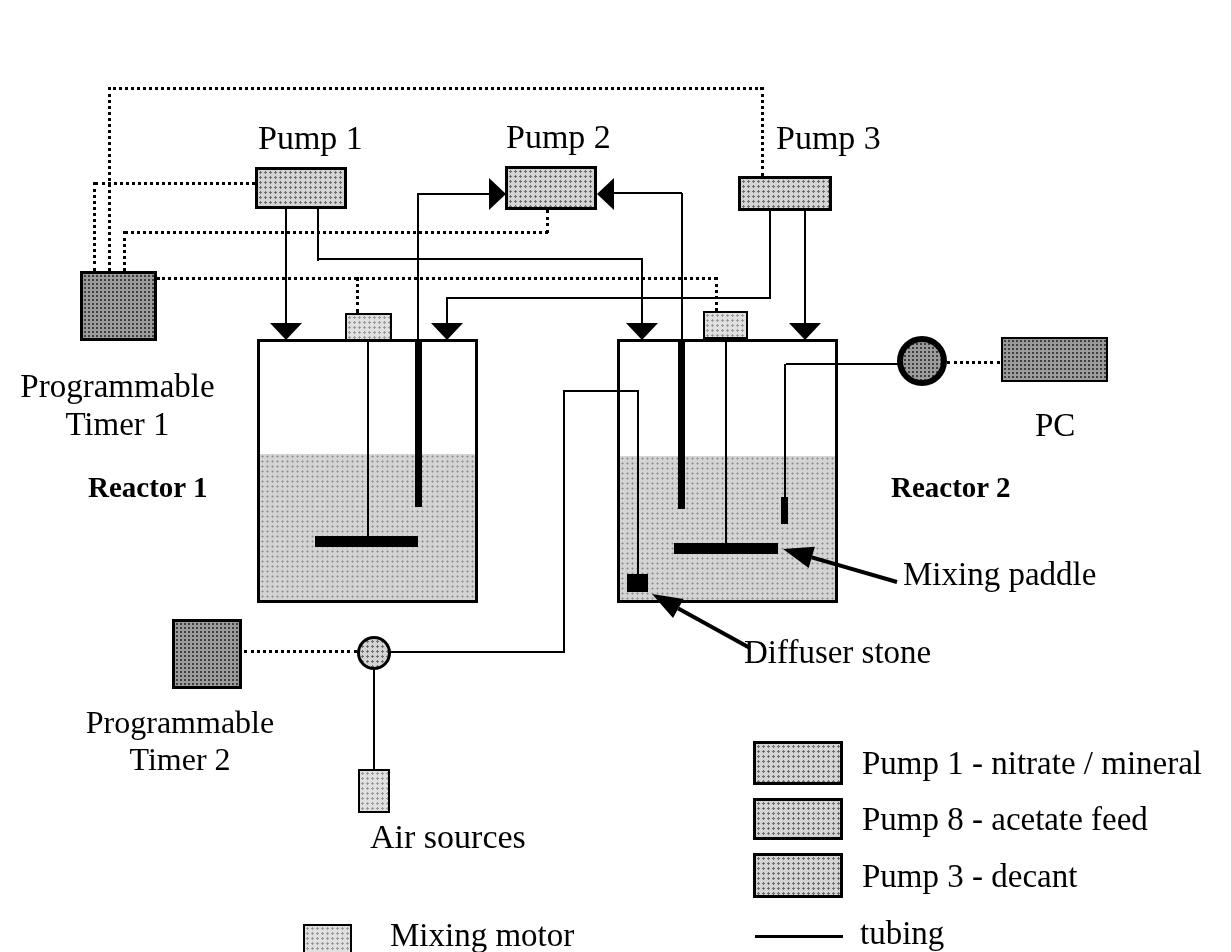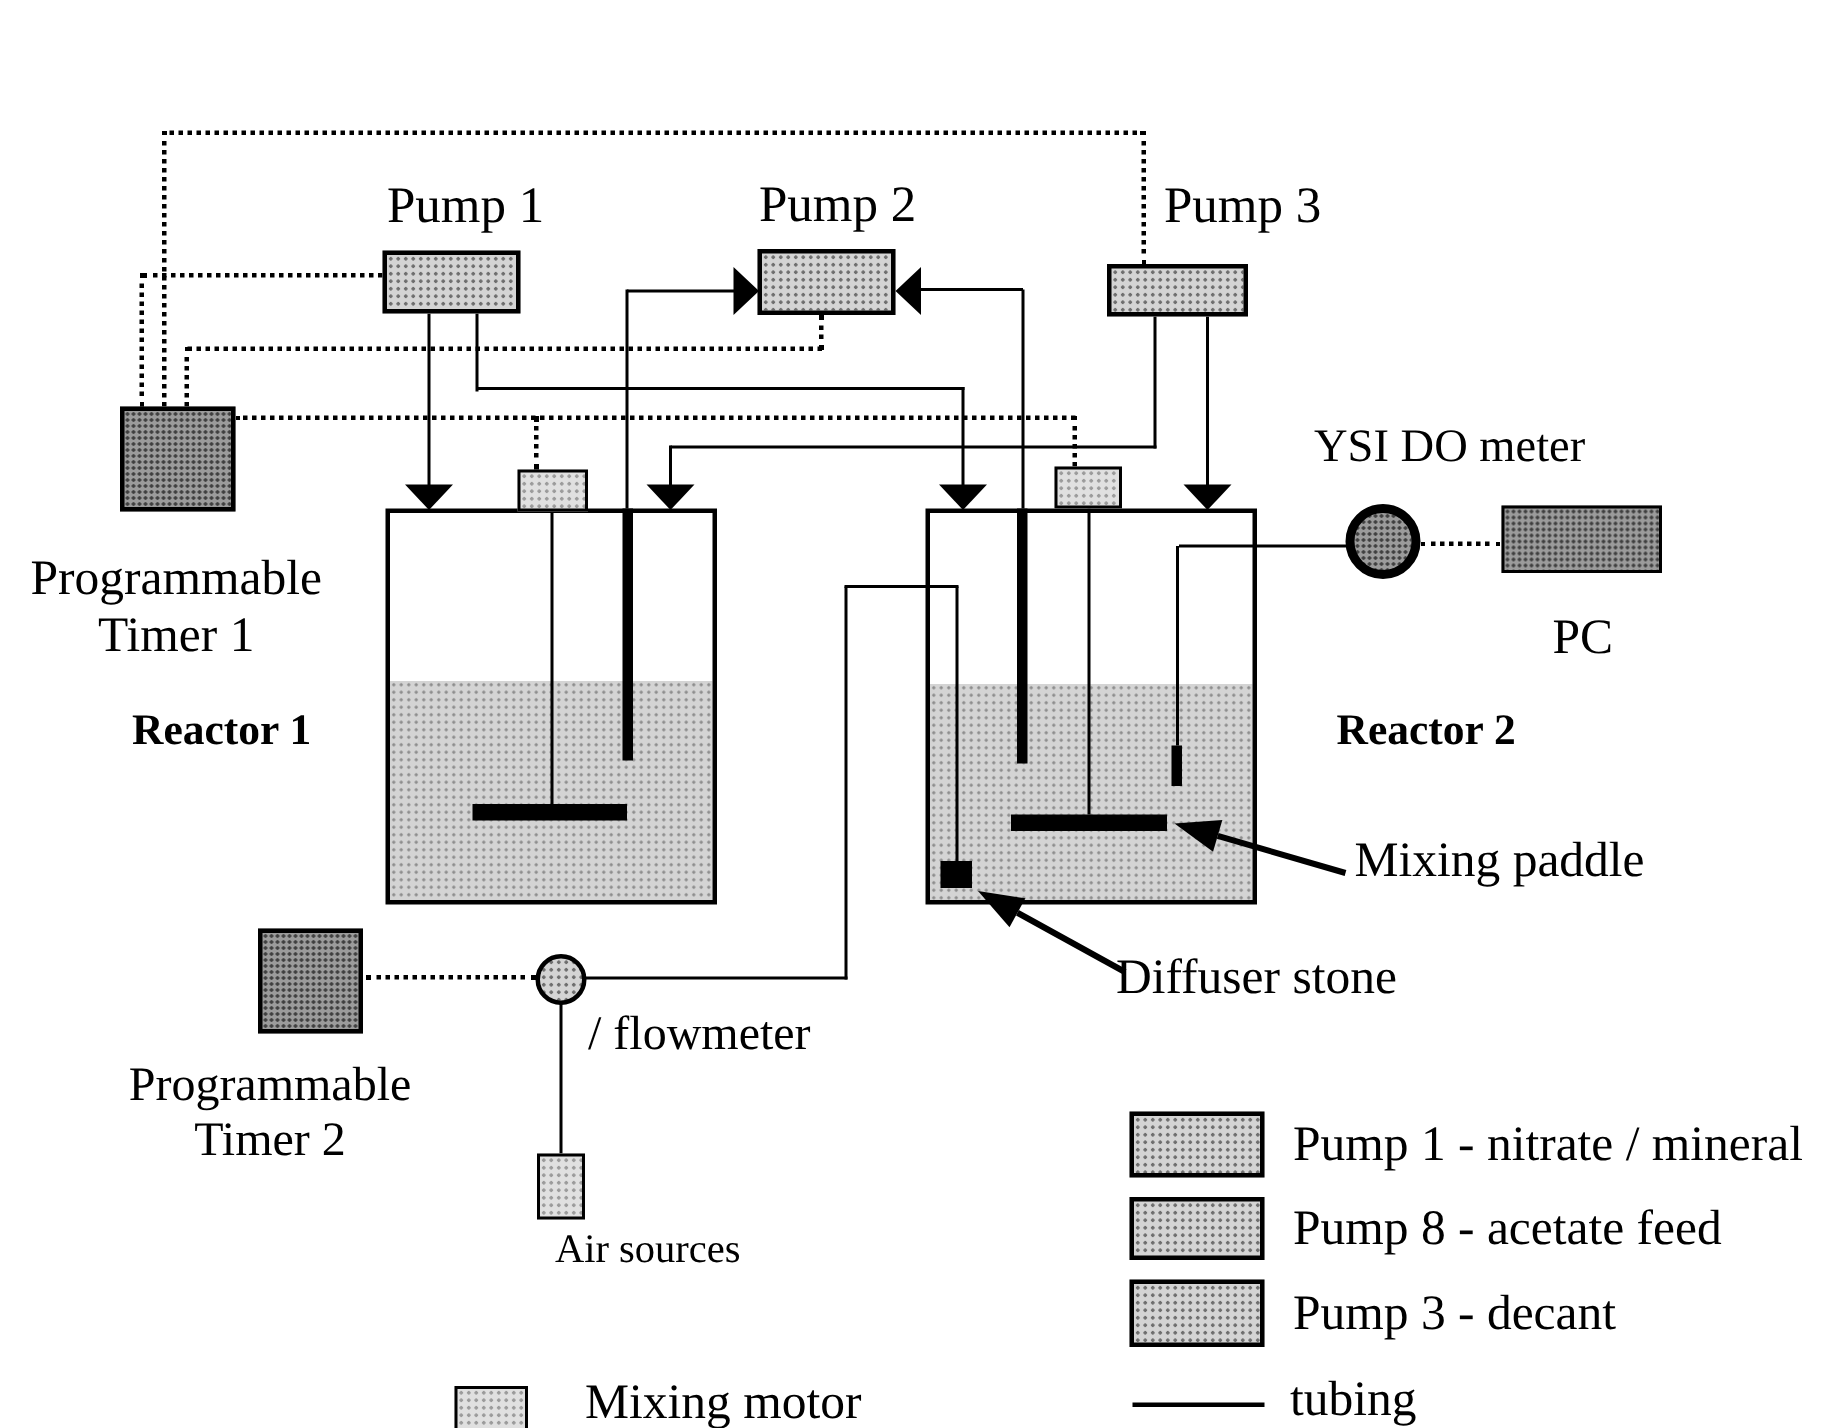--- a/index.html
+++ b/index.html
@@ -135,36 +135,34 @@
   <div class="lbl" style="left:776px;top:72px;font-size:34px;text-align:right;">Pump 3</div>
 
   <div class="lbl center" style="left:5px;top:322px;width:225px;">
     <div>Programmable</div>
     <div>Timer 1</div>
   </div>
 
   <div class="lbl lbl-bold" style="left:88px;top:425px;">Reactor 1</div>
   <div class="lbl lbl-bold" style="left:891px;top:425px;">Reactor 2</div>
 
-  <div class="lbl lbl-sm" style="left:876px;top:233px;">YSI DO meter</div>
   <div class="lbl" style="left:1035px;top:361px;">PC</div>
 
   <div class="lbl" style="left:903px;top:510px;">Mixing paddle</div>
   <div class="lbl" style="left:744px;top:588px;text-align:center;">Diffuser stone</div>
 
   <div class="lbl" style="left:392px;top:624px;font-size:32px;">
-    <div>/ flowmeter</div>
   </div>
 
   <div class="lbl center" style="left:85px;top:658px;width:190px;font-size:32px;">
     <div>Programmable</div>
     <div>Timer 2</div>
   </div>
 
-  <div class="lbl" style="left:370px;top:771px;font-size:27px;">Air sources</div>
+  <div class="lbl" style="left:370px;top:771px;font-size:34px;">Air sources</div>
 
   <div class="abs box3 fill-pump" style="left:753px;top:695px;width:90px;height:44px;"></div>
   <div class="lbl" style="left:862px;top:699px;">Pump 1 - nitrate / mineral</div>
 
   <div class="abs box3 fill-pump" style="left:753px;top:752px;width:90px;height:42px;"></div>
   <div class="lbl" style="left:862px;top:755px;">Pump 8 - acetate feed</div>
 
   <div class="abs box3 fill-pump" style="left:753px;top:807px;width:90px;height:45px;"></div>
   <div class="lbl" style="left:862px;top:812px;">Pump 3 - decant</div>
 

